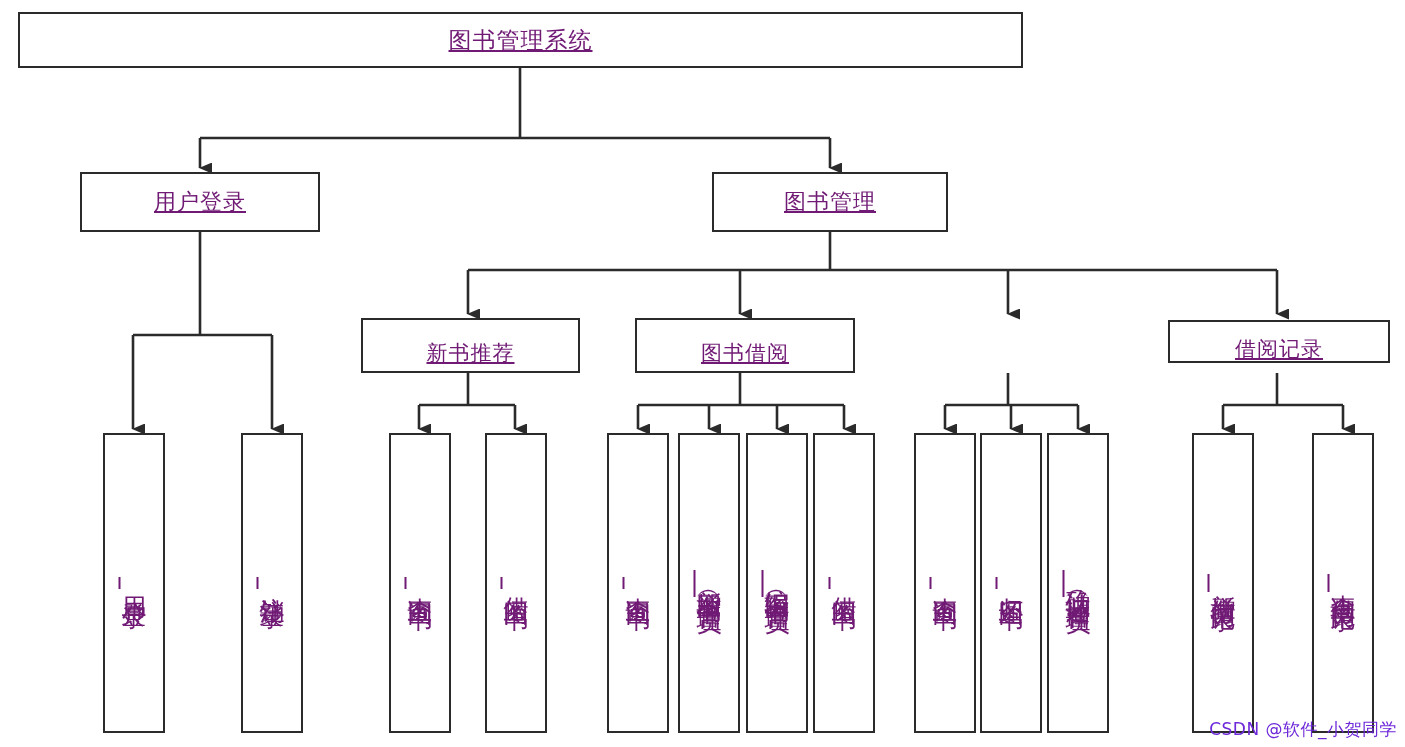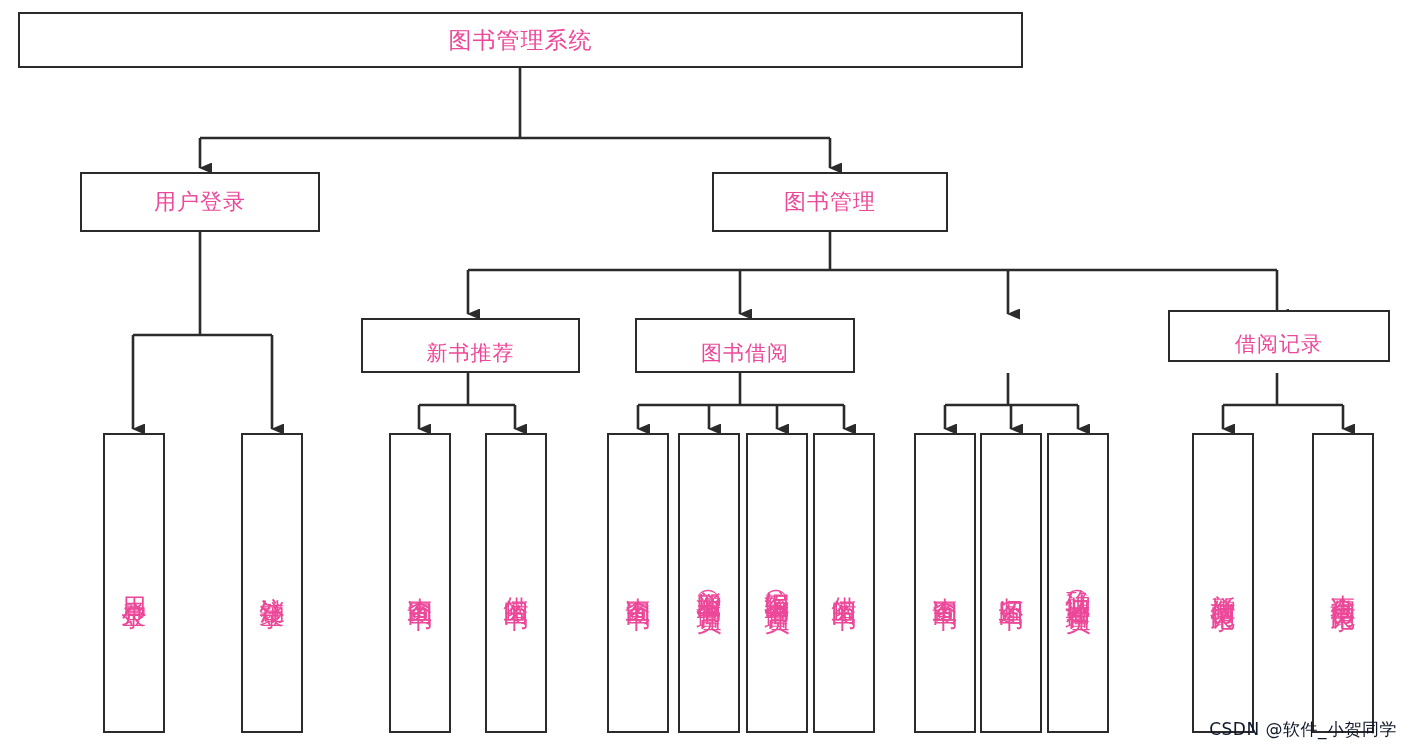--- a/index.html
+++ b/index.html
@@ -20,22 +20,23 @@
     border:2px solid #2b2b2b;
     display:flex;
     align-items:center;
     justify-content:center;
     text-align:center;
   }
   .node .lbl{
     font-size:22px;
     line-height:1.25;
     letter-spacing:1px;
-    color:#ec4899;
+    color:#701a75;
     white-space:nowrap;
+    text-decoration:underline;
   }
   .node.root .lbl{font-size:23px;}
   .node.lvl1 .lbl{font-size:22px;}
   .node.lvl2 .lbl{font-size:21px;margin-top:16px;}
 
   
   .node.leaf{
     align-items:center;
     justify-content:center;
   }
@@ -48,21 +49,21 @@
     white-space:normal;
     max-height:276px;
     text-align:center;
   }
 
   #watermark{
     position:absolute;
     right:8px;
     bottom:6px;
     font-size:17px;
-    color:#0f172a;
+    color:#6d28d9;
     letter-spacing:.5px;
     user-select:none;
     white-space:nowrap;
   }
 </style>
 </head>
 <body>
 
 <div id="stage">
 
@@ -128,21 +129,21 @@
   <div class="node lvl1" style="left:712px;top:172px;width:236px;height:60px;">
     <span class="lbl">图书管理</span>
   </div>
 
   <div class="node lvl2" style="left:361px;top:318px;width:219px;height:55px;">
     <span class="lbl">新书推荐</span>
   </div>
   <div class="node lvl2" style="left:635px;top:318px;width:220px;height:55px;align-items:center;">
     <span class="lbl">图书借阅</span>
   </div>
-  <div class="node lvl2" style="left:1168px;top:310px;width:222px;height:52px;">
+  <div class="node lvl2" style="left:1168px;top:320px;width:222px;height:43px;">
     <span class="lbl">借阅记录</span>
   </div>
 
   <div class="node leaf" style="left:103px;top:433px;width:62px;height:300px;">
     <span class="lbl">用户登录</span>
   </div>
   <div class="node leaf" style="left:241px;top:433px;width:62px;height:300px;">
     <span class="lbl">注销登录</span>
   </div>
 

